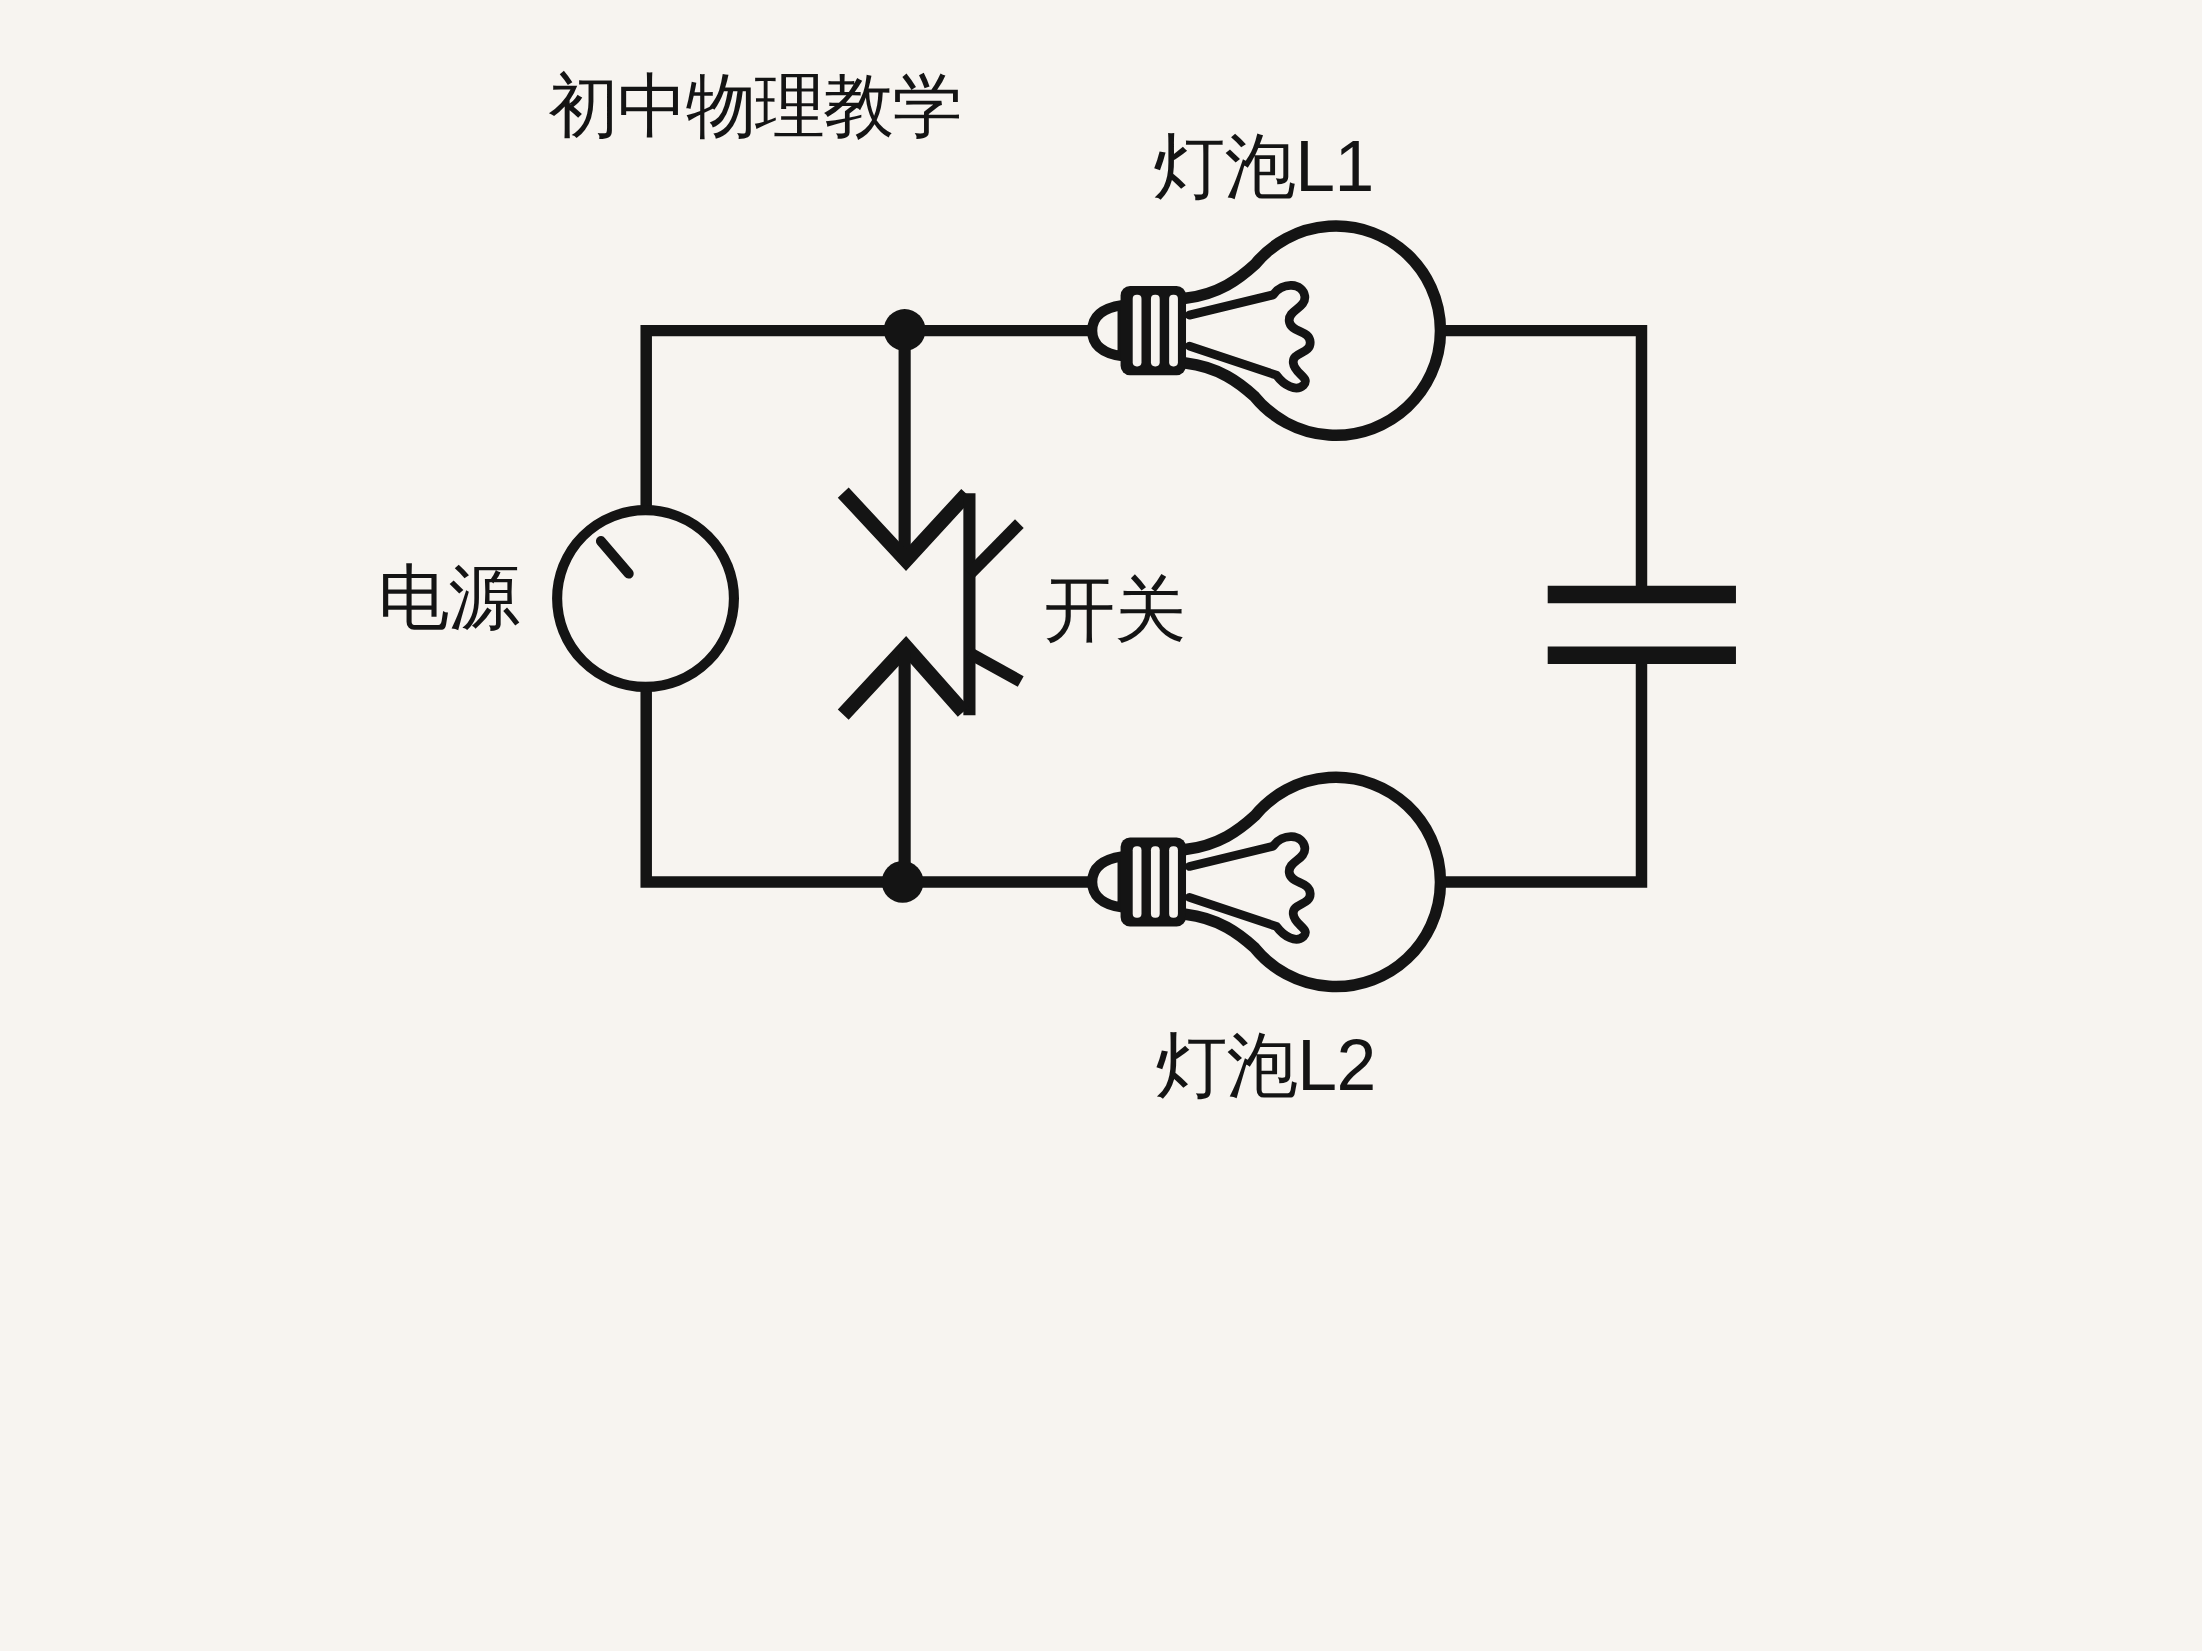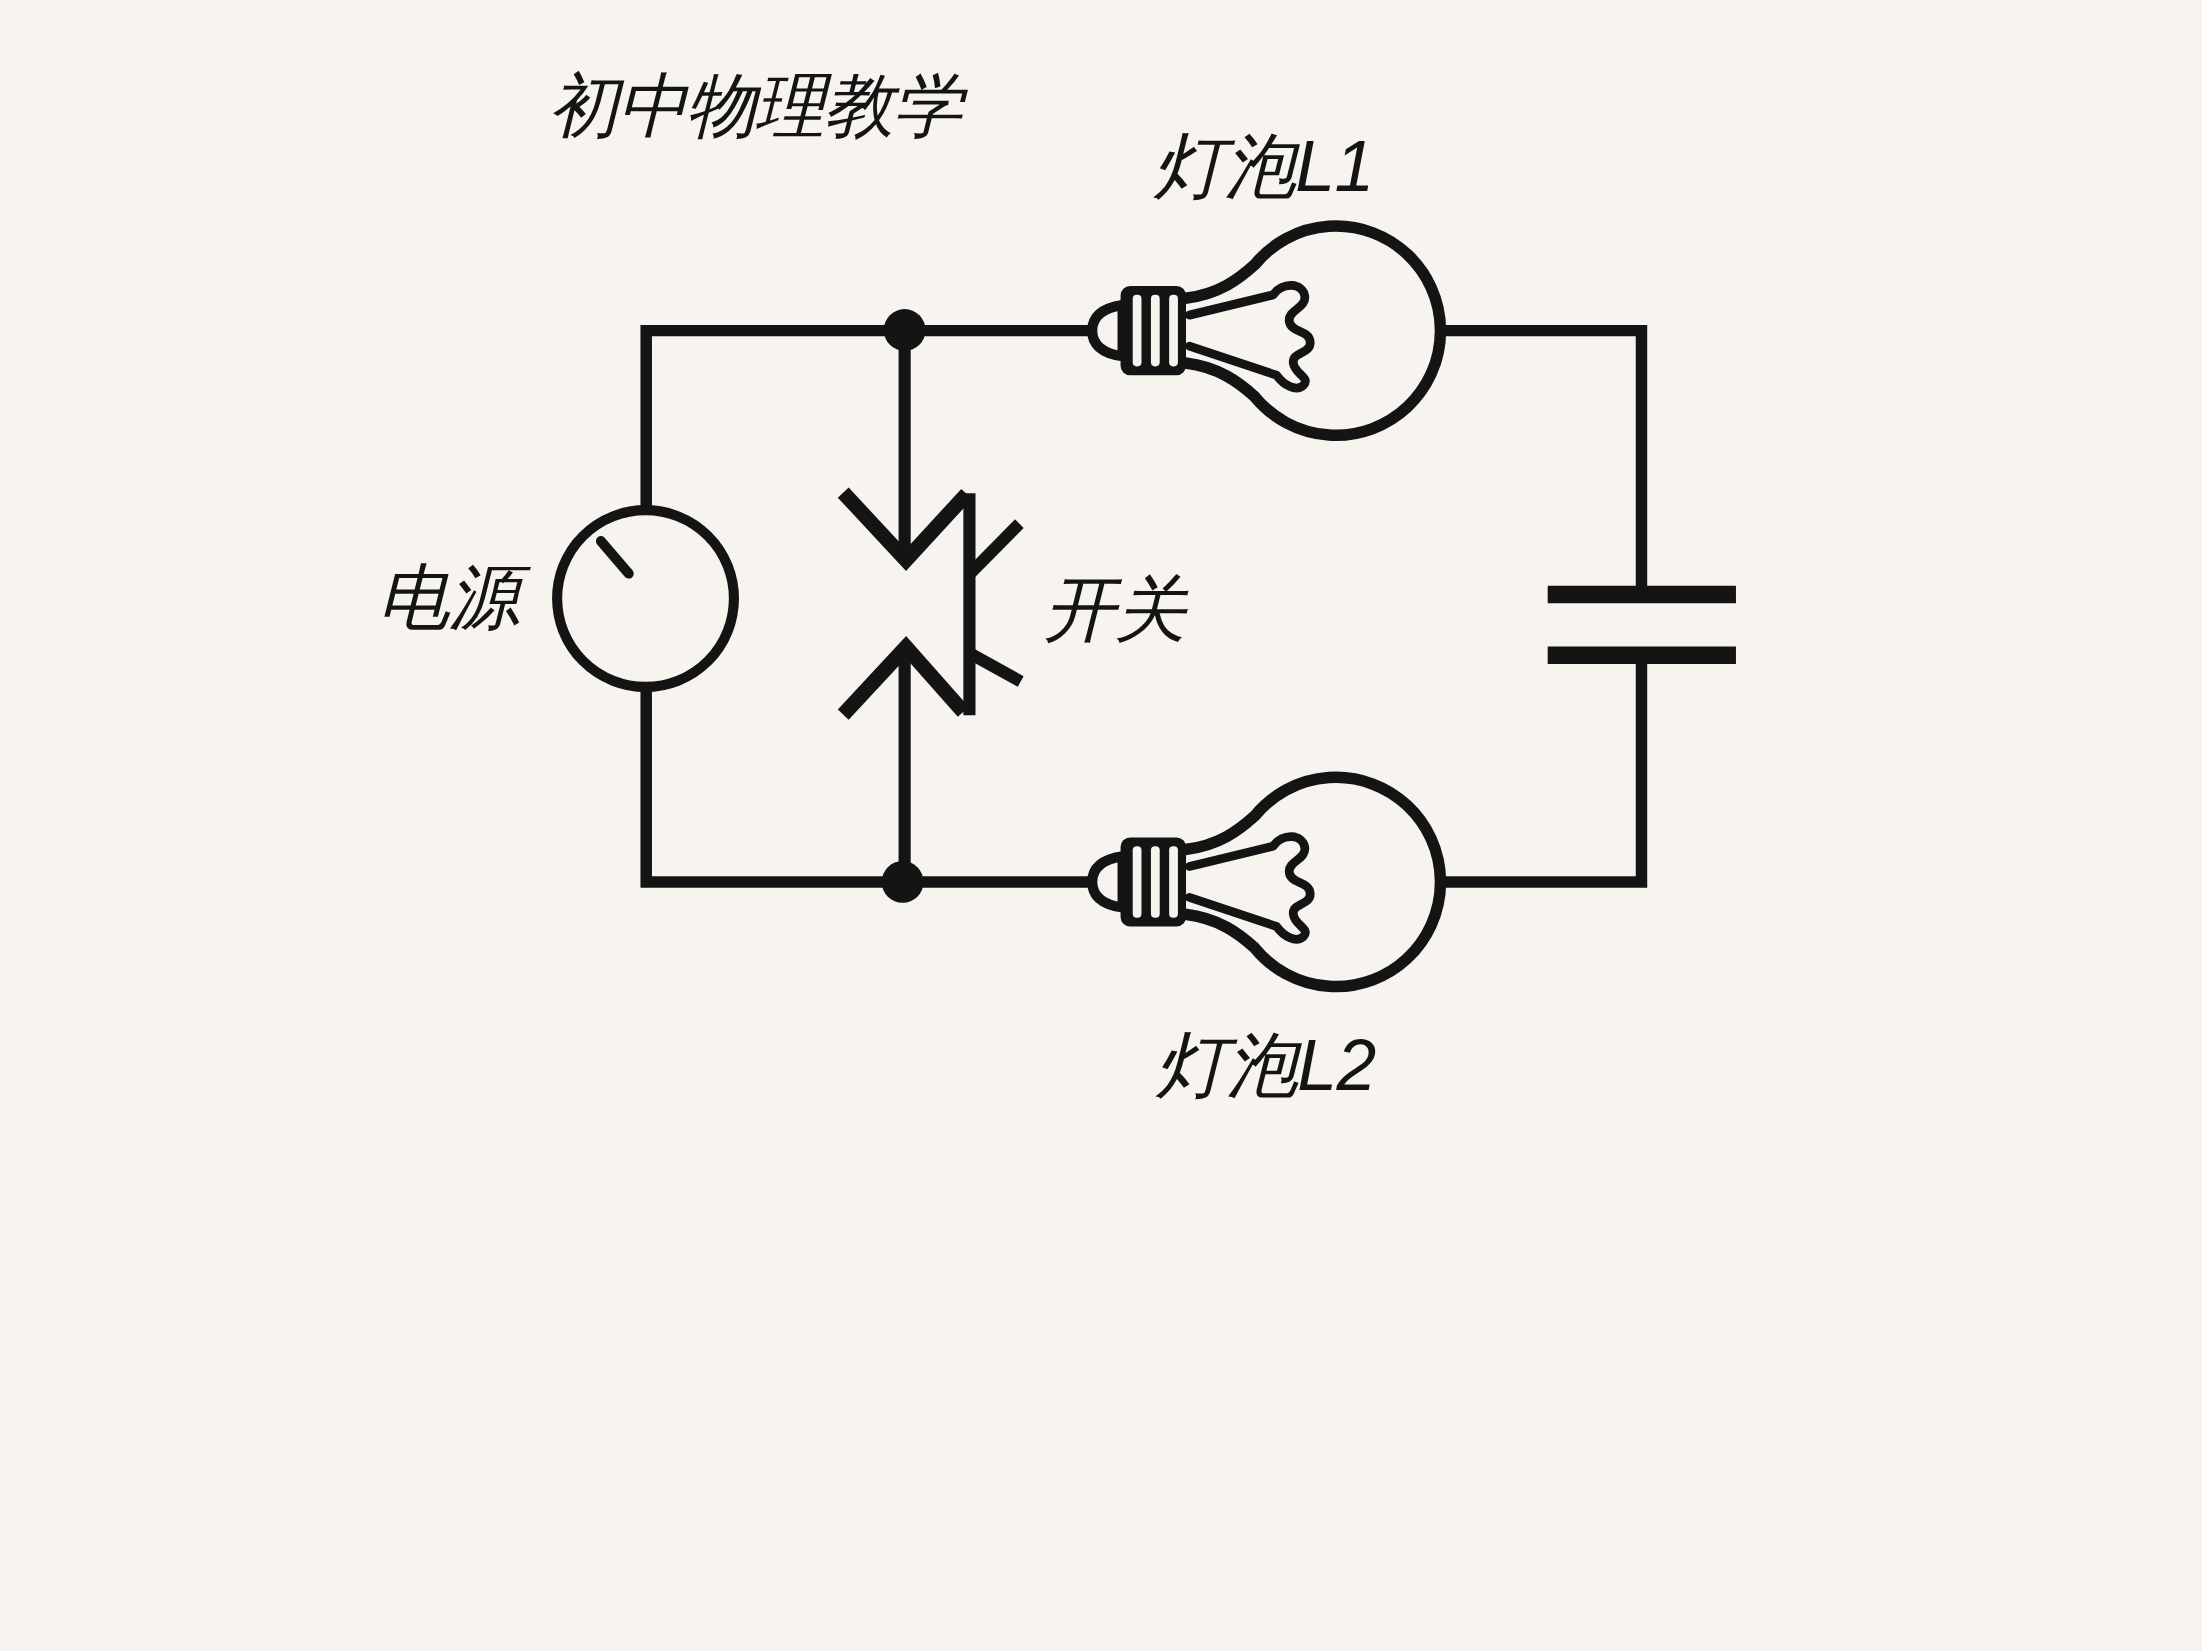--- a/index.html
+++ b/index.html
@@ -1,19 +1,19 @@
 <!DOCTYPE html>
 <html style="--bg: #f7f4f0; --ink: #141414;"><head>
 <meta charset="utf-8">
 <style>
   :root { --bg:#f7f4f0; --ink:#141414; }
   html,body { margin:0; padding:0; background:var(--bg); }
   .stage {
     width:2202px; height:1166px; position:relative;
-    background:var(--bg); overflow:hidden;font-style:italic;
+    background:var(--bg); overflow:hidden;
   }
   svg { display:block; width:100%; height:100%; }
   .ink-stroke { stroke:var(--ink); fill:none; }
   .ink-fill   { fill:var(--ink); stroke:none; }
   .bg-fill    { fill:var(--bg); }
   text {
     font-family:"Liberation Sans", sans-serif;
     font-weight:500;
     fill:var(--ink);
   }

